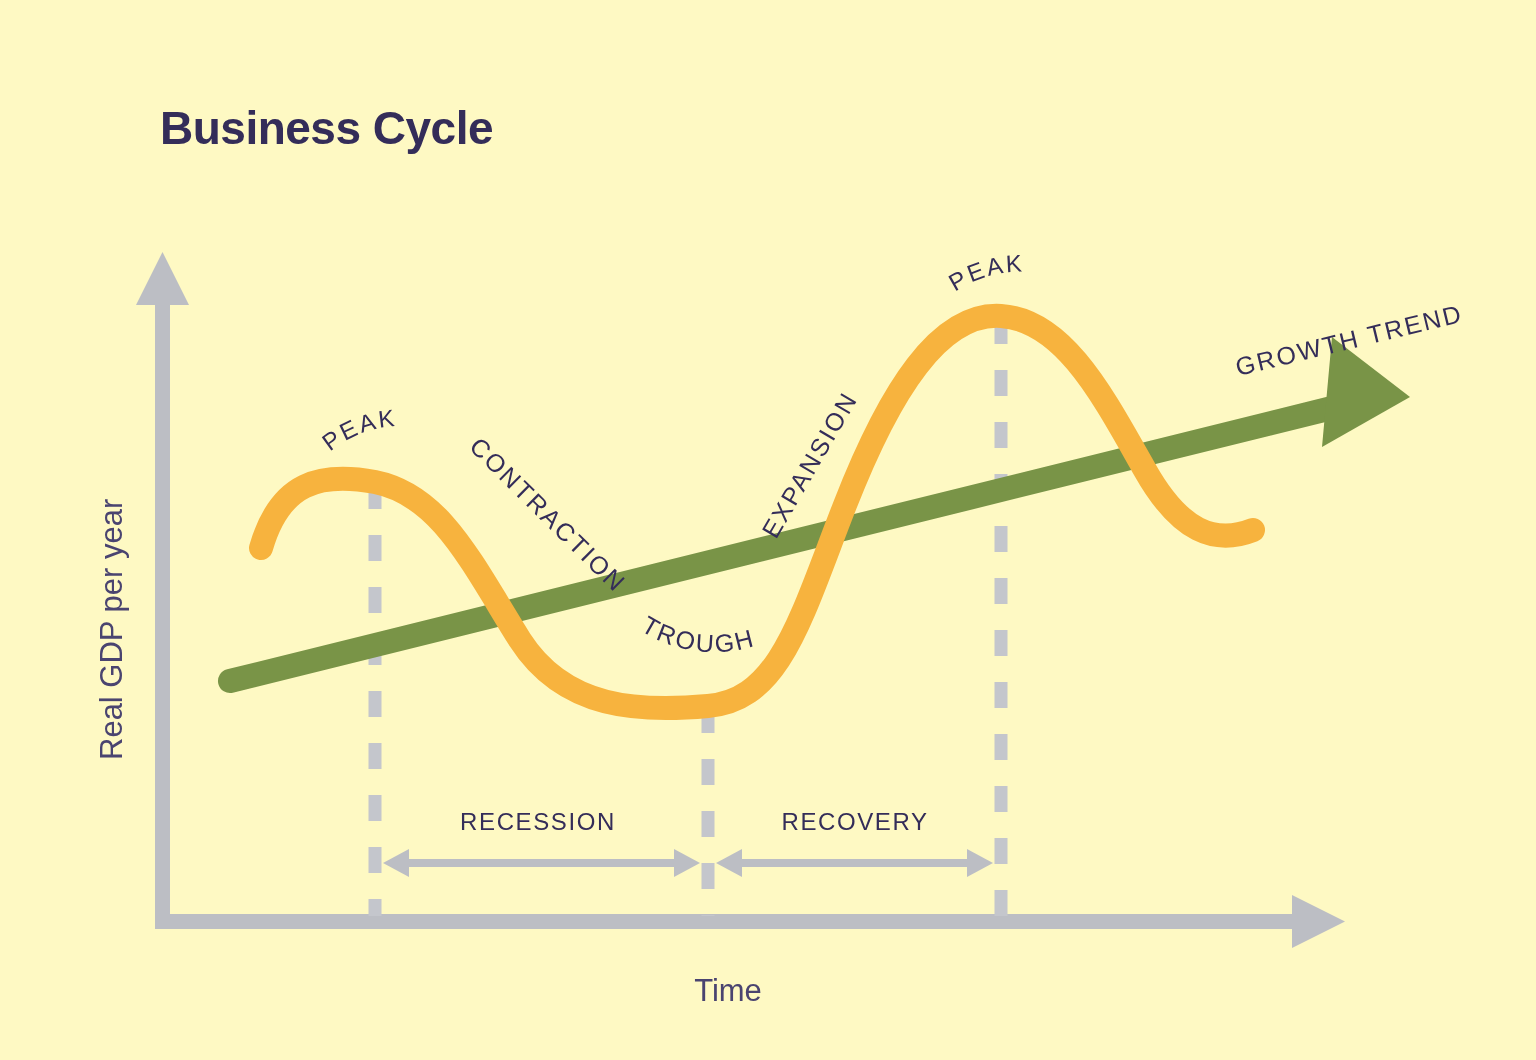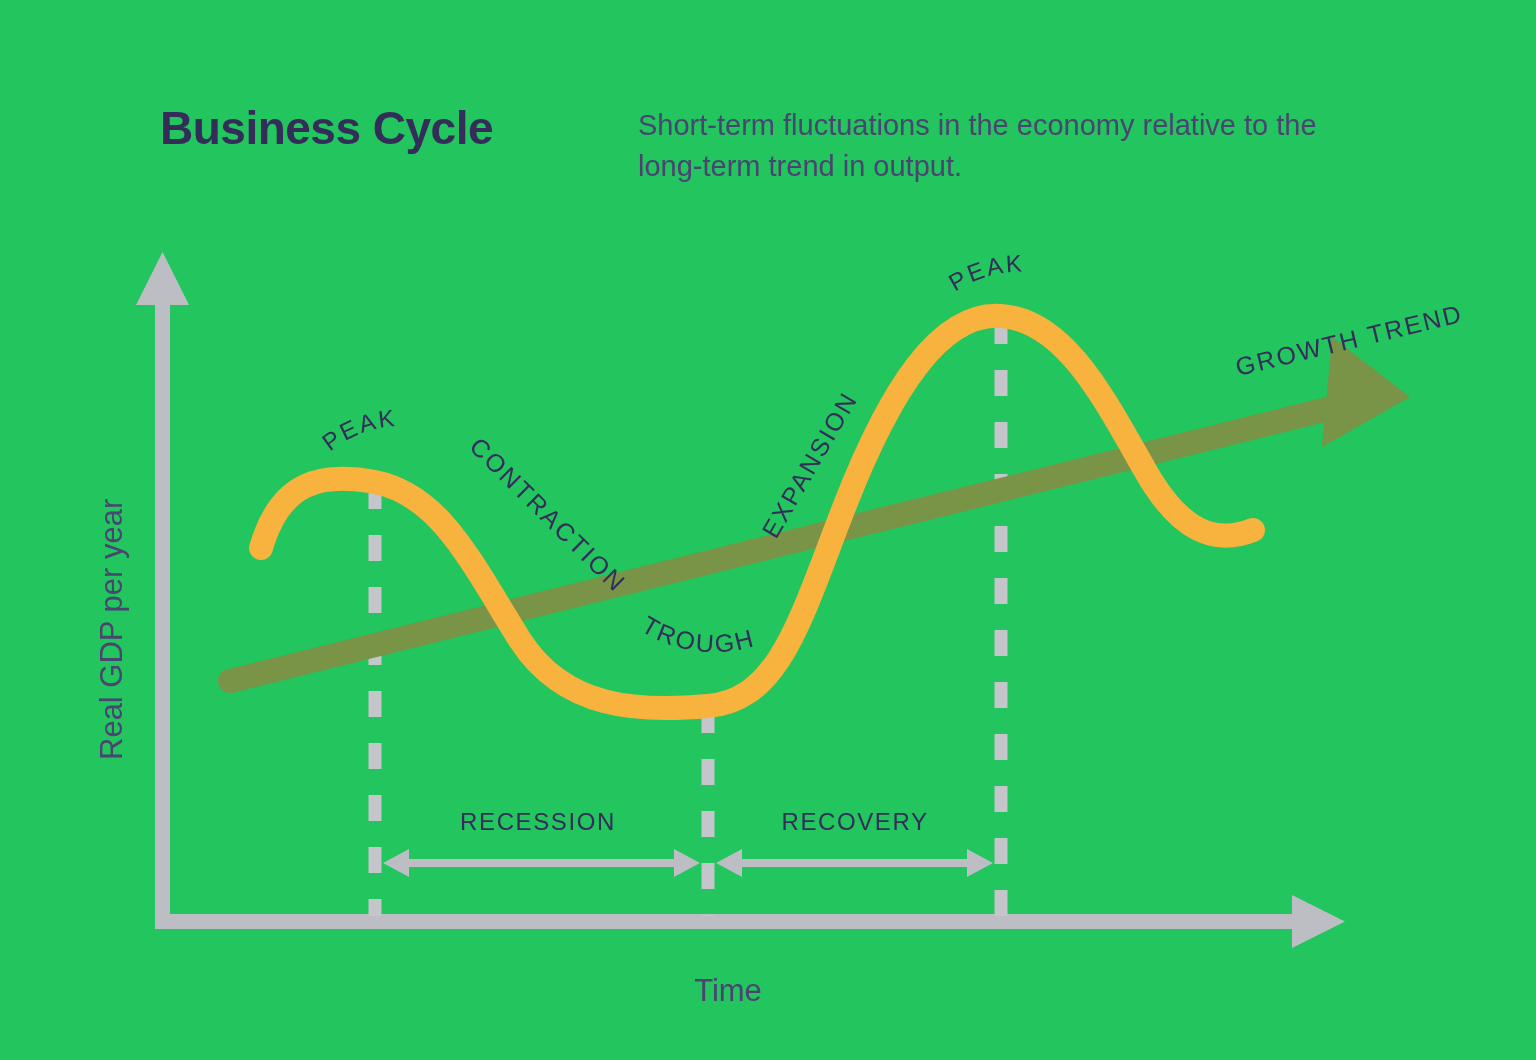--- a/index.html
+++ b/index.html
@@ -11,21 +11,21 @@
     width: 1536px;
     height: 1060px;
     font-family: "Liberation Sans", sans-serif;
     overflow: hidden;
     position: relative;
   }
   #stage {
     position: relative;
     width: 1536px;
     height: 1060px;
-    background: #22c55e;
+    background: #fef9c3;
   }
   .header {
     position: absolute;
     left: 0;
     top: 0;
     width: 1536px;
     height: 230px;
   }
   #chart-title {
     position: absolute;
@@ -78,21 +78,20 @@
     letter-spacing: 2.4px;
   }
 </style>
 </head>
 <body>
 
 <div id="stage">
 
   <div class="header">
     <div id="chart-title">Business Cycle</div>
-    <div id="chart-subtitle">Short-term fluctuations in the economy relative to the long-term trend in output.</div>
   </div>
 
   <svg id="diagram" viewBox="0 0 1536 1060">
 
     <defs>
       <path id="arc-peak1" d="M 330 452 A 110 110 0 0 1 430 430"></path>
       <path id="arc-peak2" d="M 955 292 A 120 120 0 0 1 1050 275"></path>
       <path id="arc-trough" d="M 640 630 A 135 135 0 0 0 760 644"></path>
       <path id="line-contraction" d="M 468 448 L 622 600"></path>
       <path id="line-expansion" d="M 776 540 L 862 392"></path>

